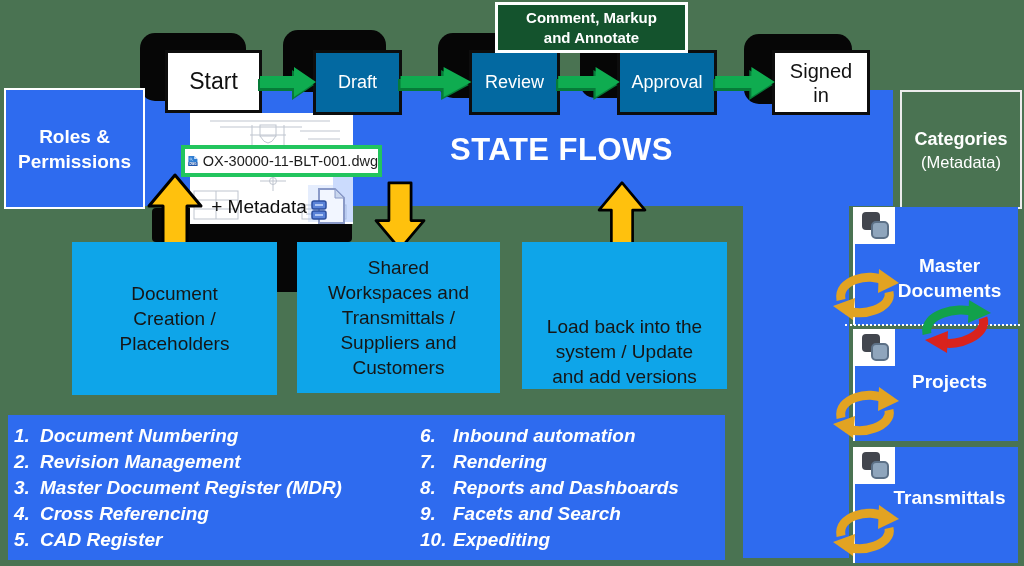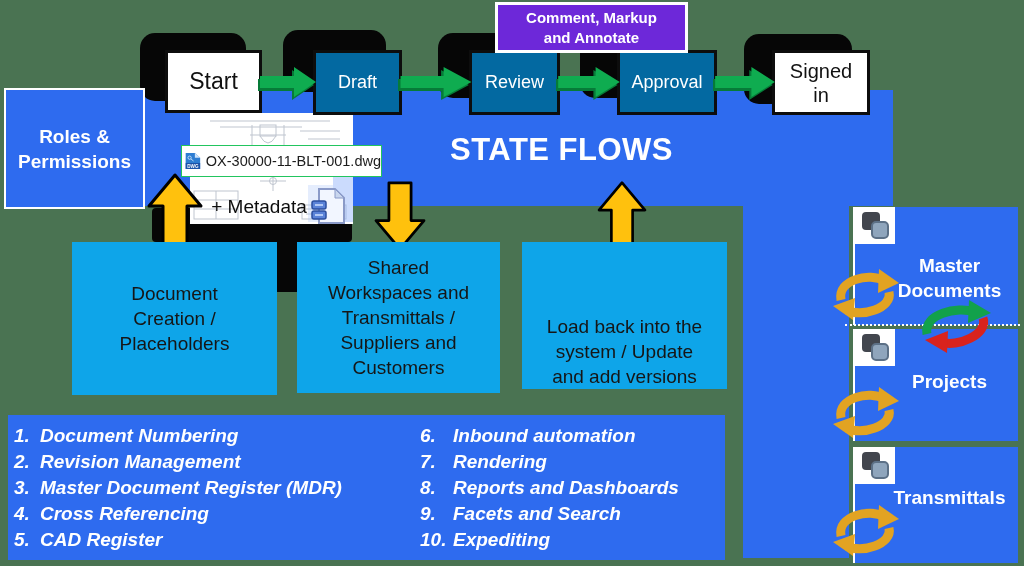--- a/index.html
+++ b/index.html
@@ -19,30 +19,30 @@
         color:#fff;text-align:center;display:flex;flex-direction:column;justify-content:center;}
   .cats .b{font-weight:bold;font-size:18px;line-height:24px;}
   .cats .r{font-size:16.5px;line-height:22px;}
   
   .shadow{background:#060606;border-radius:15px;}
   .state{border:3px solid #0d0d0d;display:flex;align-items:center;justify-content:center;
          text-align:center;box-sizing:border-box;}
   .state.light{background:#ffffff;color:#111;font-size:23px;}
   .state.dark{background:#0369a1;color:#fff;font-size:18px;}
   .state.small{font-size:20px;line-height:24px;}
-  .annot{left:495px;top:2px;width:193px;height:51px;background:#6d28d9;border:3px solid #fff;
+  .annot{left:495px;top:2px;width:193px;height:51px;background:#14532d;border:3px solid #fff;
          box-sizing:border-box;color:#fff;font-weight:bold;font-size:15px;line-height:20px;
          text-align:center;display:flex;flex-direction:column;justify-content:center;}
   .title{left:450px;top:132px;width:225px;color:#fff;font-weight:bold;font-size:31px;
          letter-spacing:0.5px;}
   
   .sheet-shadow{left:152px;top:208px;width:200px;height:34px;background:#060606;border-radius:4px;}
   .sheet-shadow2{left:271px;top:238px;width:26px;height:54px;background:#060606;}
   .sheet{left:190px;top:113px;width:163px;height:111px;background:#ffffff;}
-  .filebar{left:181px;top:145px;width:201px;height:32px;background:#fff;border:1px solid #22c55e;
+  .filebar{left:181px;top:145px;width:201px;height:32px;background:#fff;border:4px solid #22c55e;
            box-sizing:border-box;display:flex;align-items:center;gap:5px;padding-left:3px;}
   .filebar .fname{font-size:14.5px;color:#1c1c1c;white-space:nowrap;}
   .meta-label{left:203px;top:196px;width:112px;text-align:center;font-size:19px;color:#0d0d0d;}
   
   .gray{background:#0ea5e9;color:#161616;font-size:19px;line-height:25px;text-align:center;
         display:flex;flex-direction:column;justify-content:center;}
   .g1{left:72px;top:242px;width:205px;height:153px;}
   .g2{left:297px;top:242px;width:203px;height:151px;}
   .g3{left:522px;top:242px;width:205px;height:147px;justify-content:flex-end;}
   
@@ -107,20 +107,24 @@
       </g>
       <rect x="143" y="45" width="20" height="64" fill="rgba(140,175,250,0.45)"></rect>
       <rect x="118" y="72" width="25" height="37" fill="rgba(170,195,250,0.30)"></rect>
     </svg>
   </div>
 
   <div class="abs blue roles">
     <span class="line">Roles &amp;</span>
     <span class="line">Permissions</span>
   </div>
+  <div class="abs cats">
+    <span class="line b">Categories</span>
+    <span class="line r">(Metadata)</span>
+  </div>
 
   <div class="abs state light" style="left:165px;top:50px;width:97px;height:63px;">
     <span>Start</span>
   </div>
   <div class="abs state dark" style="left:313px;top:50px;width:89px;height:65px;">
     <span>Draft</span>
   </div>
   <div class="abs state dark" style="left:469px;top:50px;width:91px;height:65px;">
     <span>Review</span>
   </div>

